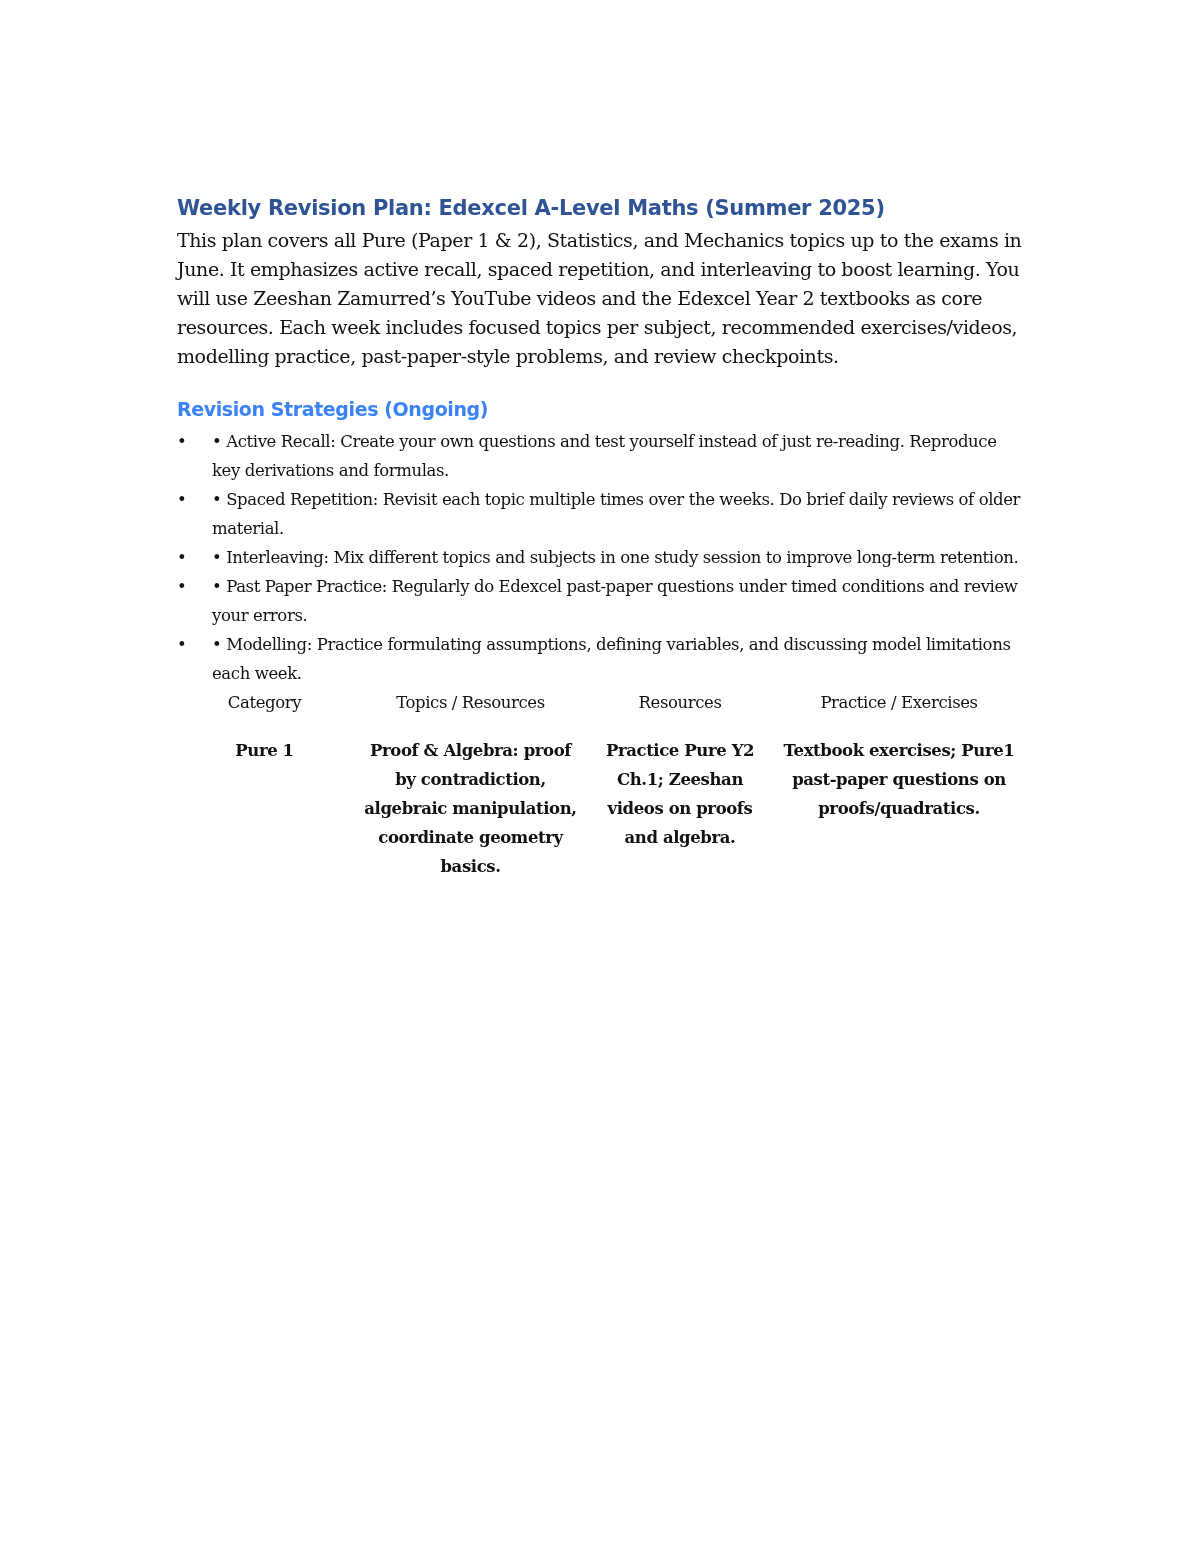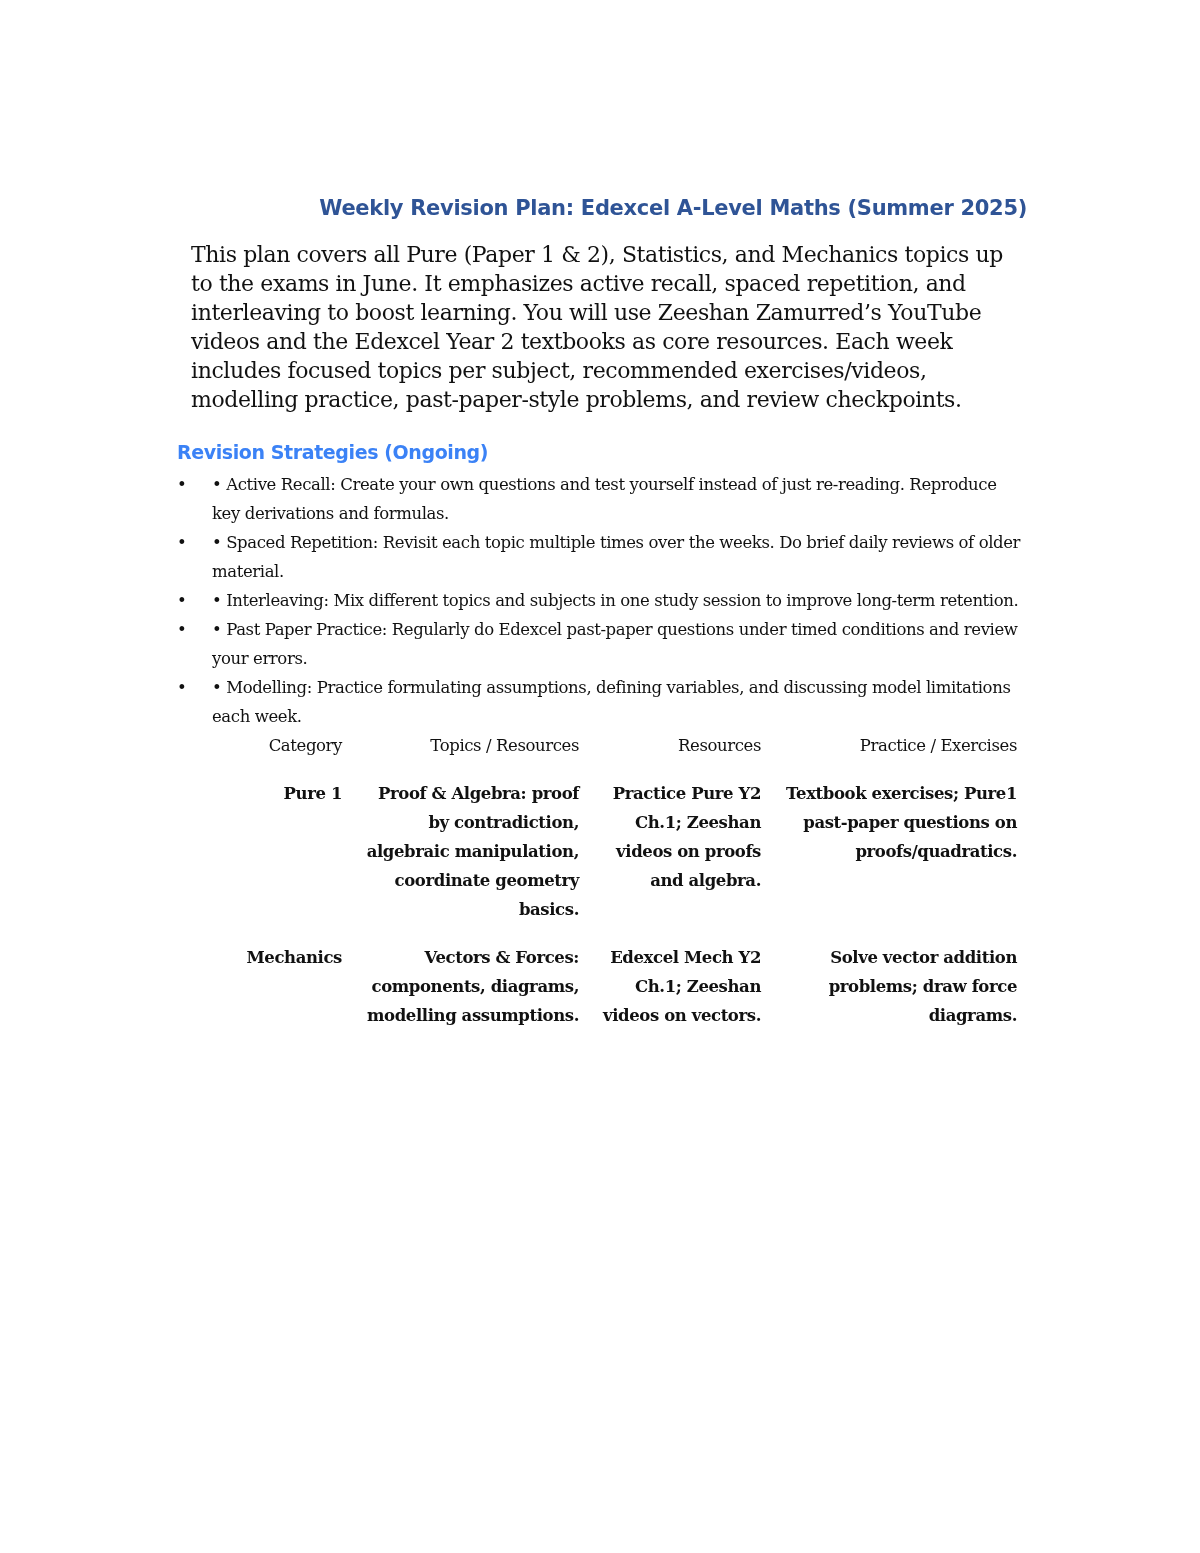--- a/index.html
+++ b/index.html
@@ -1,31 +1,31 @@
 <!DOCTYPE html>
 <html><head>
 <meta charset="utf-8">
 <style>
   html, body { margin: 0; padding: 0; background: #ffffff; }
   body { width: 1200px; height: 1553px; position: relative; overflow: hidden;
          font-family: "DejaVu Serif", "Liberation Serif", serif; color: #111; }
   .page { position: absolute; left: 177px; top: 190px; width: 850px; }
   .title { font-family: "DejaVu Sans", "Liberation Sans", sans-serif; color: #2f5496;
-           font-size: 21px; font-weight: bold; text-align: right; margin: 0; height: 36px; line-height: 36px;
+           font-size: 21px; font-weight: bold; text-align: left; margin: 0; height: 36px; line-height: 36px;
            letter-spacing: -0.3px; }
-  .intro { font-size: 22px; line-height: 29px; margin: 14px; letter-spacing: -0.4px; }
+  .intro { font-size: 19px; line-height: 29px; margin: 0; letter-spacing: -0.4px; }
   .h2 { font-family: "DejaVu Sans", "Liberation Sans", sans-serif; color: #3b82f6;
         font-size: 19px; margin: 0; line-height: 36px; letter-spacing: -0.4px; }
   .strat-head { margin-top: 20px; }
   ul.strats { list-style: none; margin: 0; padding: 0; }
   ul.strats li { position: relative; padding-left: 35px; font-size: 16.5px; line-height: 29px; letter-spacing: -0.4px; }
   ul.strats li .bullet { position: absolute; left: 0; top: 0; }
   .week-head { margin-top: 18px; }
   table.plan { border-collapse: collapse; width: 850px; font-size: 16.5px; letter-spacing: -0.4px; }
-  table.plan th, table.plan td { text-align: right; vertical-align: top; font-weight: normal;
+  table.plan th, table.plan td { text-align: center; vertical-align: top; font-weight: normal;
         padding: 0 10px; line-height: 29px; }
   table.plan th { padding-bottom: 19px; }
   table.plan td { padding-bottom: 19px; font-weight: bold; }
   col.c1 { width: 175px; } col.c2 { width: 237px; } col.c3 { width: 182px; } col.c4 { width: 256px; }
 </style>
 </head>
 <body>
 
 <div class="page">
   <h1 class="title">Weekly Revision Plan: Edexcel A-Level Maths (Summer 2025)</h1>
@@ -55,21 +55,15 @@
         <th>Practice / Exercises</th>
       </tr>
     </thead>
     <tbody>
       <tr>
         <td>Pure 1</td>
         <td>Proof &amp; Algebra: proof by contradiction, algebraic manipulation, coordinate geometry basics.</td>
         <td>Practice Pure Y2 Ch.1; Zeeshan videos on proofs and algebra.</td>
         <td>Textbook exercises; Pure1 past-paper questions on proofs/quadratics.</td>
       </tr>
-      <tr>
-        <td>Mechanics</td>
-        <td>Vectors &amp; Forces: components, diagrams, modelling assumptions.</td>
-        <td>Edexcel Mech Y2 Ch.1; Zeeshan videos on vectors.</td>
-        <td>Solve vector addition problems; draw force diagrams.</td>
-      </tr>
     </tbody>
   </table>
 </div>
 
 </body></html>

